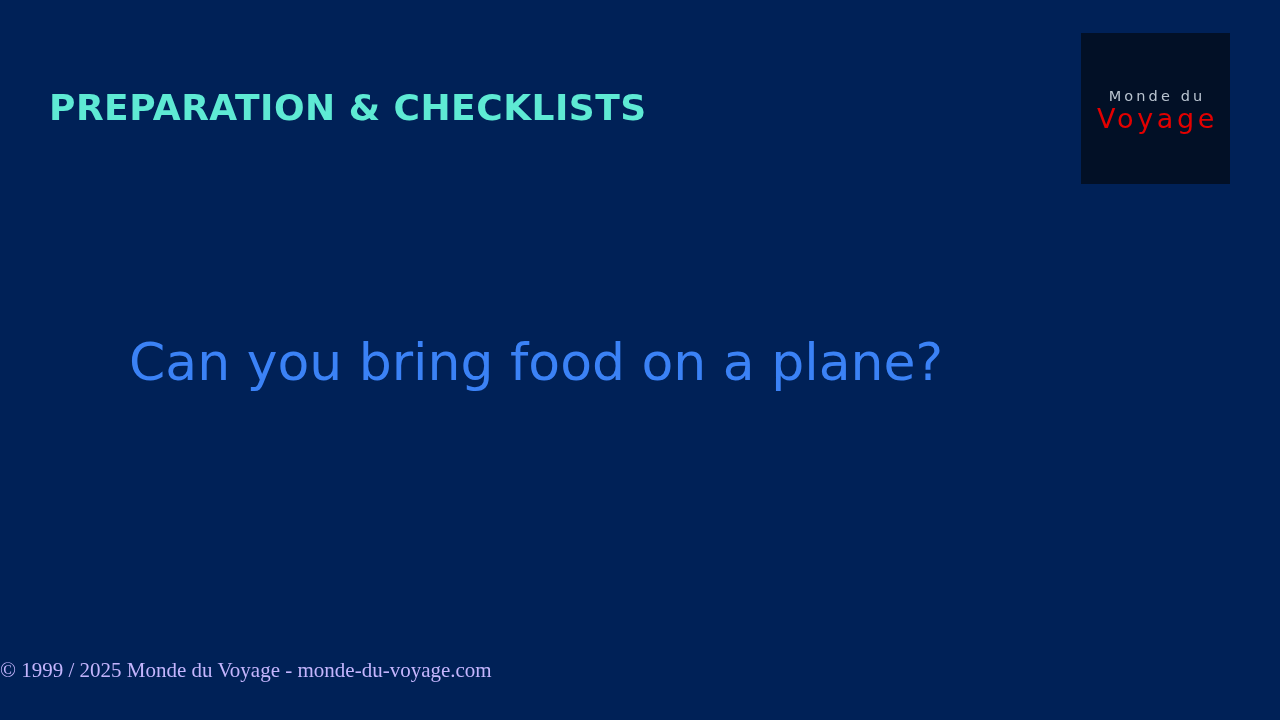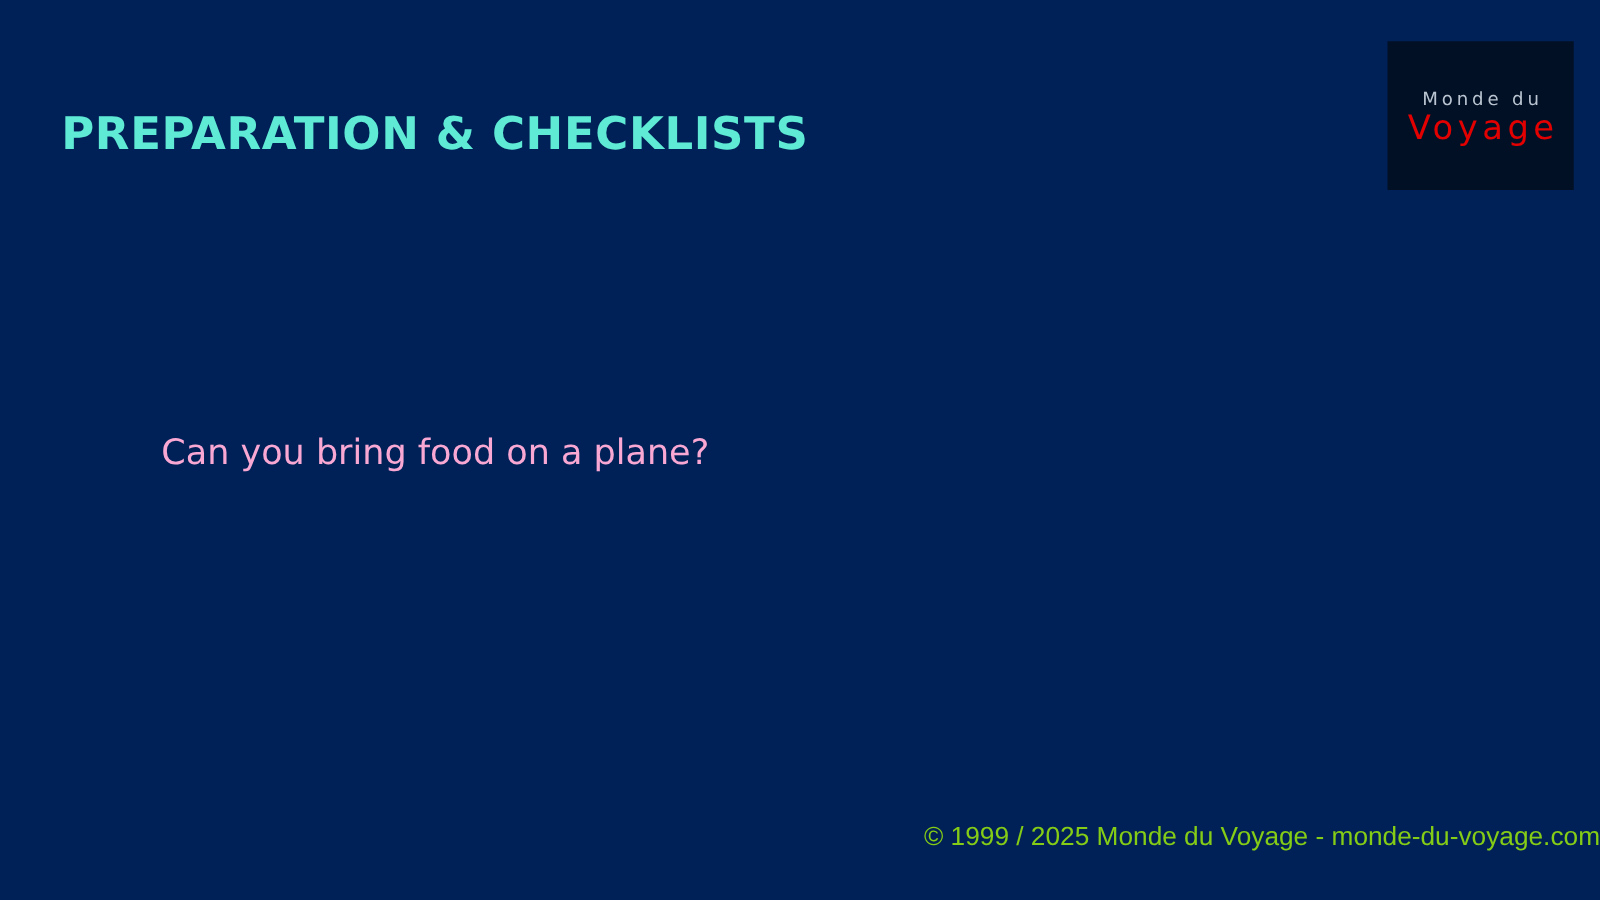--- a/index.html
+++ b/index.html
@@ -34,24 +34,24 @@
     font-weight: 700;
     letter-spacing: 0.5px;
     line-height: 44px;
     color: #5eead4;
     white-space: nowrap;
   }
 
   
   #brand-logo {
     position: absolute;
-    left: 1110px;
+    left: 1081px;
     top: 33px;
     width: 149px;
-    height: 119px;
+    height: 151px;
     background: #021026;
     display: flex;
     flex-direction: column;
     align-items: center;
     justify-content: center;
     box-sizing: border-box;
   }
 
   #brand-logo .logo-line-top {
     font-family: "DejaVu Sans", sans-serif;
@@ -74,39 +74,39 @@
     white-space: nowrap;
     padding-left: 4px;
   }
 
   
   #headline {
     position: absolute;
     left: 129px;
     top: 333px;
     font-family: "DejaVu Sans", sans-serif;
-    font-size: 28px;
+    font-size: 52px;
     font-weight: 400;
     line-height: 58px;
-    color: #f9a8d4;
+    color: #3b82f6;
     white-space: nowrap;
   }
 
   
   #footer {
     position: absolute;
     left: 0;
     right: 0;
     top: 655px;
-    text-align: right;
-    font-family: Liberation Sans, sans-serif;
+    text-align: left;
+    font-family: Liberation Serif, serif;
     font-size: 21px;
     font-weight: 400;
     line-height: 30px;
-    color: #84cc16;
+    color: #c4b5fd;
     white-space: nowrap;
   }
 </style>
 </head>
 <body>
 
 <div id="slide">
 
   <div id="section-title">PREPARATION &amp; CHECKLISTS</div>
 

